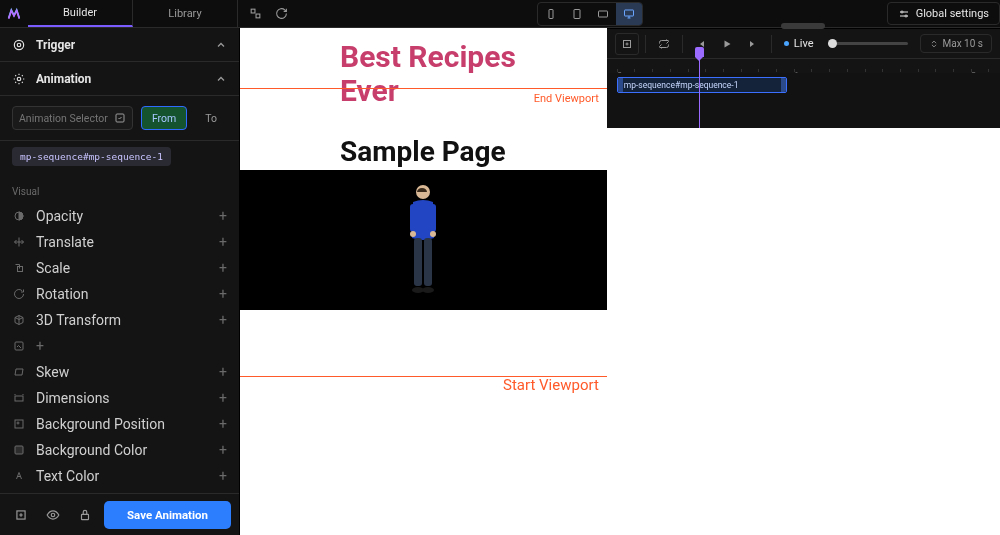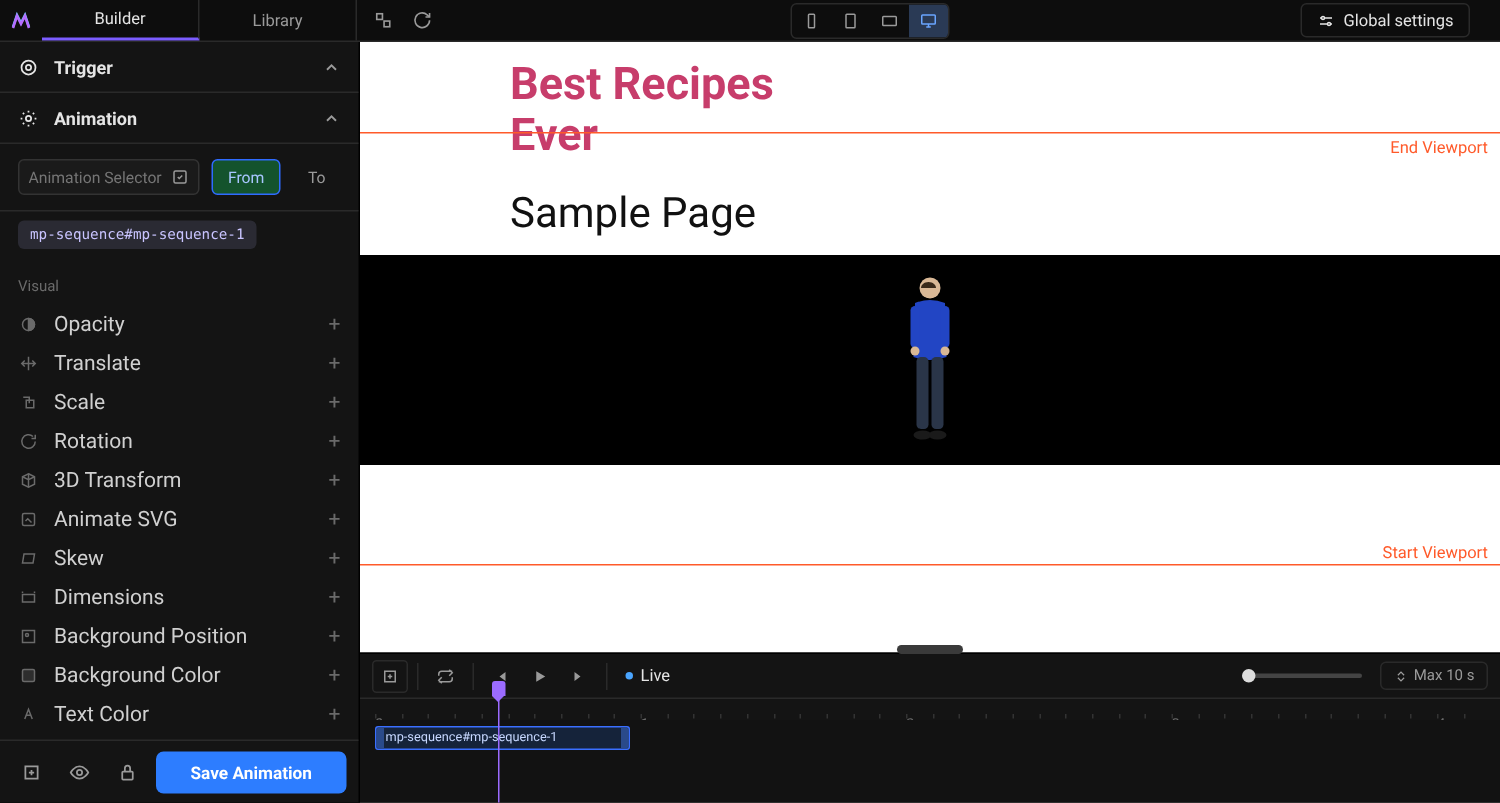--- a/index.html
+++ b/index.html
@@ -25,21 +25,21 @@
   .logo{width:28px;height:28px;display:flex;align-items:center;justify-content:center;}
   .tabs-top{display:flex;height:100%;}
   .tab-top{width:105px;display:flex;align-items:center;justify-content:center;color:var(--text-dim);cursor:pointer;border-right:1px solid var(--border);}
   .tab-top.active{color:var(--text);border-bottom:2px solid #7b5cff;}
   .topbar-actions{display:flex;gap:0px;margin-left:4px;height:100%;align-items:center;}
   .icon-btn{width:26px;height:22px;display:flex;align-items:center;justify-content:center;color:var(--text-dim);cursor:pointer;border-radius:3px;}
   .topbar-center{flex:1;display:flex;align-items:center;justify-content:center;height:100%;}
   .device-group{display:flex;border:1px solid var(--border);border-radius:4px;overflow:hidden;}
   .device-btn{width:26px;height:22px;display:flex;align-items:center;justify-content:center;color:var(--text-dim);cursor:pointer;}
   .device-btn.active{background:#2a3a55;color:#6aa5ff;}
-  .topbar-right{display:flex;align-items:center;gap:8px;padding-right:20px;text-align:center;}
+  .topbar-right{display:flex;align-items:center;gap:8px;padding-right:0;text-align:center;}
   .global-btn{display:flex;align-items:center;gap:6px;border:1px solid var(--border);border-radius:4px;padding:4px 10px;color:var(--text);cursor:pointer;font-size:11px;}
 
   
   .main{flex:1;display:flex;min-height:0;}
 
   
   .sidebar{width:240px;background:var(--bg-1);border-right:1px solid #000;display:flex;flex-direction:column;font-size:11px;}
   .section-header{height:34px;display:flex;align-items:center;padding:0 12px;gap:10px;border-bottom:1px solid var(--border);cursor:pointer;}
   .section-header .lbl{flex:1;color:var(--text);font-weight:700;font-size:12px;}
   .section-header .chev{color:var(--text-dim);}
@@ -54,30 +54,30 @@
   .group-label{padding:10px 12px 6px;color:var(--text-faint);font-size:10px;}
   .prop-list{flex:1;overflow-y:auto;}
   .prop-item{height:26px;display:flex;align-items:center;padding:0 12px;gap:10px;color:var(--text-dim);cursor:pointer;}
   .prop-item .ic{width:14px;height:14px;display:flex;align-items:center;justify-content:center;color:var(--text-faint);}
   .prop-item .lbl{flex:1;font-size:14px;color:#d0d0d0;}
   .prop-item .plus{color:var(--text-faint);font-size:14px;}
   .sidebar-footer{height:42px;border-top:1px solid var(--border);display:flex;align-items:center;padding:0 8px;gap:6px;}
   .save-btn{flex:1;height:28px;background:#2d7dff;border-radius:5px;color:#fff;display:flex;align-items:center;justify-content:center;font-size:11.5px;font-weight:700;cursor:pointer;}
 
   
-  .canvas-wrap{flex:1;display:flex;flex-direction:column;background:#fff;min-width:0;}
+  .canvas-wrap{flex:1;display:flex;flex-direction:row;background:#fff;min-width:0;}
   .canvas{flex:1;position:relative;overflow:hidden;}
   .viewport-line{position:absolute;left:0;right:0;height:1px;}
   .vline-end{top:60px;background:var(--orange);}
   .vlabel-end{position:absolute;right:8px;top:64px;color:var(--orange);font-size:11px;}
   .vline-start{top:348px;background:var(--orange);}
-  .vlabel-start{position:absolute;right:8px;top:334px;color:var(--orange);font-size:11px;}
+  .vlabel-start{position:absolute;right:8px;top:348px;color:var(--orange);font-size:15px;}
   .page-content{position:absolute;left:100px;top:12px;}
   .heading-pink{color:var(--pink);font-size:30px;font-weight:700;line-height:1.12;}
-  .heading-black{color:#111;font-size:28px;font-weight:400;margin-top:18px;}
+  .heading-black{color:#111;font-size:28px;font-weight:700;margin-top:28px;}
   .video-band{position:absolute;left:0;right:0;top:142px;height:140px;background:#000;display:flex;align-items:center;justify-content:center;}
   .person-svg{width:50px;height:120px;}
 
   
   .timeline{height:100px;background:var(--bg-1);border-top:1px solid #000;display:flex;flex-direction:column;font-size:10px;position:relative;}
   .grabber{position:absolute;top:-6px;left:50%;transform:translateX(-50%);width:44px;height:6px;background:#3a3a3a;border-radius:3px;}
   .tl-toolbar{height:30px;display:flex;align-items:center;padding:0 8px;gap:2px;border-bottom:1px solid var(--border);}
   .tl-toolbar .icon-btn{width:24px;}
   .tl-toolbar .sep{width:1px;height:18px;background:var(--border);margin:0 4px;}
   .live-pill{margin-left:6px;display:flex;align-items:center;gap:5px;color:var(--text);font-size:11px;}
@@ -271,21 +271,20 @@
             <span class="lbl">3D Transform</span>
             <span class="plus">+</span>
           </div>
         <div class="prop-item">
             <span class="ic">
               <svg width="12" height="12" viewBox="0 0 24 24" fill="none" stroke="currentColor" stroke-width="2">
                 <rect x="4" y="4" width="16" height="16" rx="2"></rect>
                 <path d="M8 14l3-3 5 5"></path>
               </svg>
             </span>
-            <span class="lbl">Animate SVG</span>
             <span class="plus">+</span>
           </div>
         <div class="prop-item">
             <span class="ic">
               <svg width="12" height="12" viewBox="0 0 24 24" fill="none" stroke="currentColor" stroke-width="2">
                 <path d="M6 6h14l-2 12H4z"></path>
               </svg>
             </span>
             <span class="lbl">Skew</span>
             <span class="plus">+</span>

